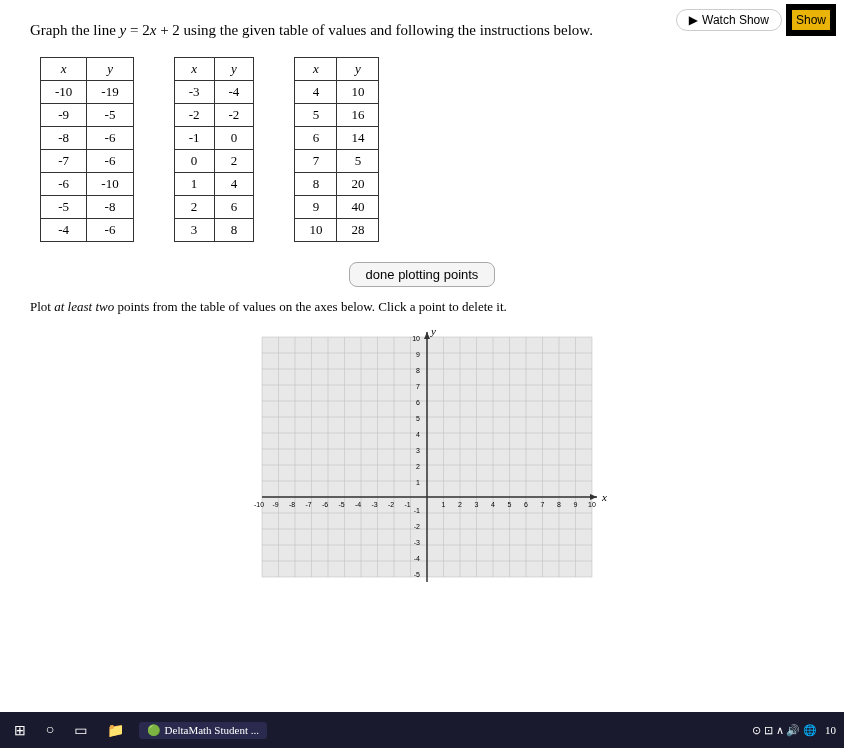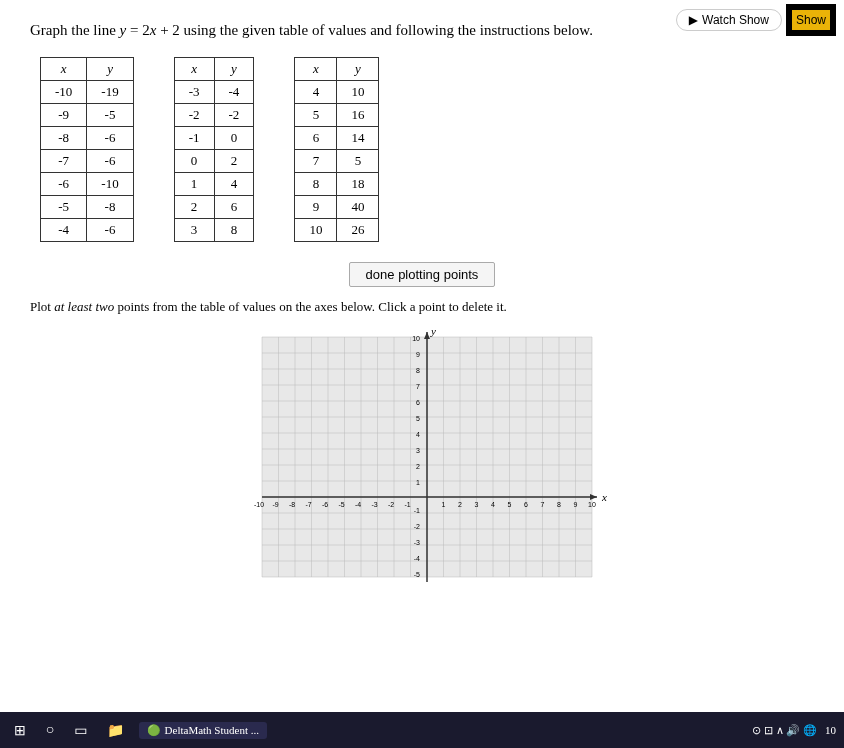--- a/index.html
+++ b/index.html
@@ -89,21 +89,21 @@
       justify-content: center;
       margin-bottom: 12px;
     }
 
     .done-btn {
       border: 1px solid #aaa;
       background: #f5f5f5;
       padding: 4px 16px;
       font-size: 13px;
       cursor: pointer;
-      border-radius: 2px;
+      border-radius: 8px;
     }
 
     .plot-instruction {
       font-size: 13px;
       margin-bottom: 12px;
     }
 
     .graph-container {
       display: flex;
       justify-content: center;
@@ -280,29 +280,29 @@
           <tr>
             <td>6</td>
             <td>14</td>
           </tr>
           <tr>
             <td>7</td>
             <td>5</td>
           </tr>
           <tr>
             <td>8</td>
-            <td>18</td>
+            <td>20</td>
           </tr>
           <tr>
             <td>9</td>
             <td>40</td>
           </tr>
           <tr>
             <td>10</td>
-            <td>26</td>
+            <td>28</td>
           </tr>
         </tbody>
     </table>
 
   </div>
 
   <div class="done-button-row">
     <button class="done-btn">
       <span>done plotting points</span>
     </button>

